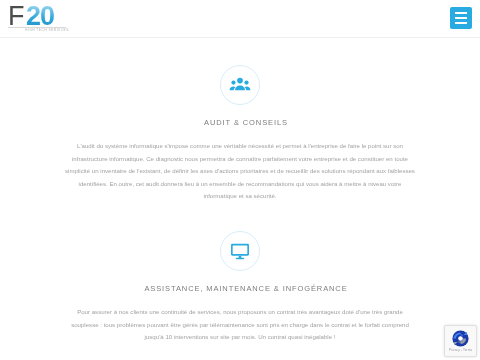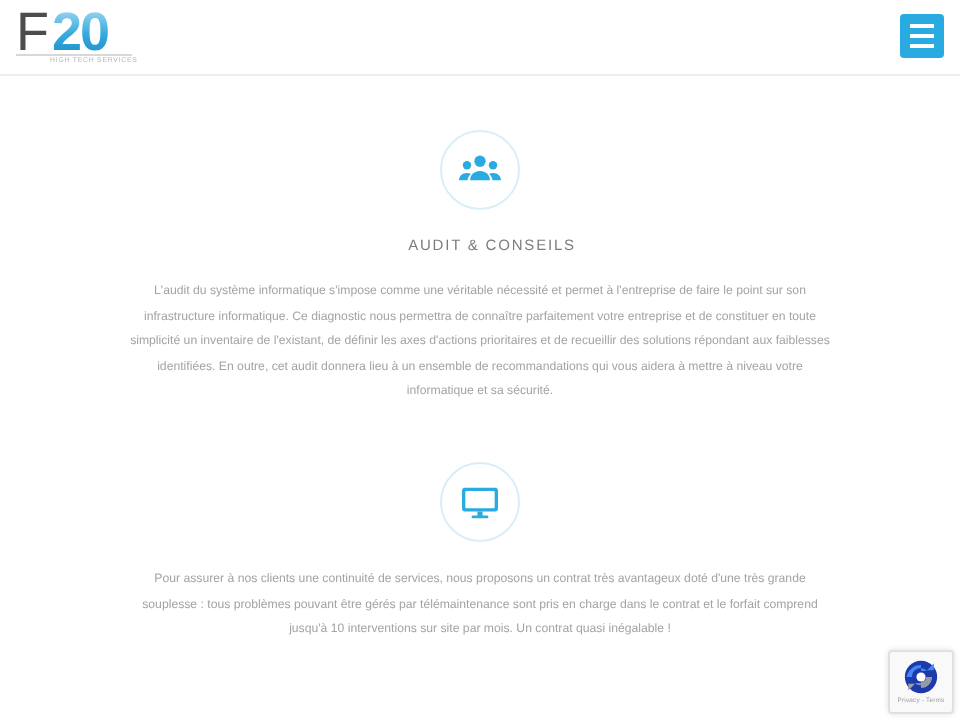--- a/index.html
+++ b/index.html
@@ -240,20 +240,21 @@
 
   <section class="service-block" id="block-assistance">
     <div class="icon-circle">
       <svg width="22" height="22" viewBox="0 0 24 24" fill="#29abe2" aria-hidden="true">
         <rect x="2.2" y="4.2" width="19.6" height="13.0" rx="1.6"></rect>
         <rect x="4.0" y="6.0" width="16.0" height="9.4" rx="0.6" fill="#ffffff"></rect>
         <rect x="10.6" y="17.2" width="2.8" height="2.6"></rect>
         <rect x="7.4" y="19.4" width="9.2" height="1.5" rx="0.7"></rect>
       </svg>
     </div>
+    <h2 class="service-title">ASSISTANCE, MAINTENANCE &amp; INFOGÉRANCE</h2>
     <p class="service-text">Pour assurer à nos clients une continuité de services, nous proposons un contrat très avantageux doté d'une très grande souplesse : tous problèmes pouvant être gérés par télémaintenance sont pris en charge dans le contrat et le forfait comprend jusqu'à 10 interventions sur site par mois. Un contrat quasi inégalable !</p>
   </section>
 
 </main>
 
 <div class="recaptcha-badge">
   <svg class="recaptcha-logo" viewBox="0 0 40 40" aria-hidden="true">
     <circle cx="20" cy="20" r="19" fill="#1c3aa9"></circle>
     <path d="M20 6 L20 13 L27 13 A10 10 0 0 0 9.5 20 L3 20 A17 17 0 0 1 20 6 Z" fill="#4285f4"></path>
     <path d="M33 20 A13 13 0 0 1 20 33 L20 26 A6 6 0 0 0 26 20 Z" fill="#9aa0a6" opacity="0.95"></path>

